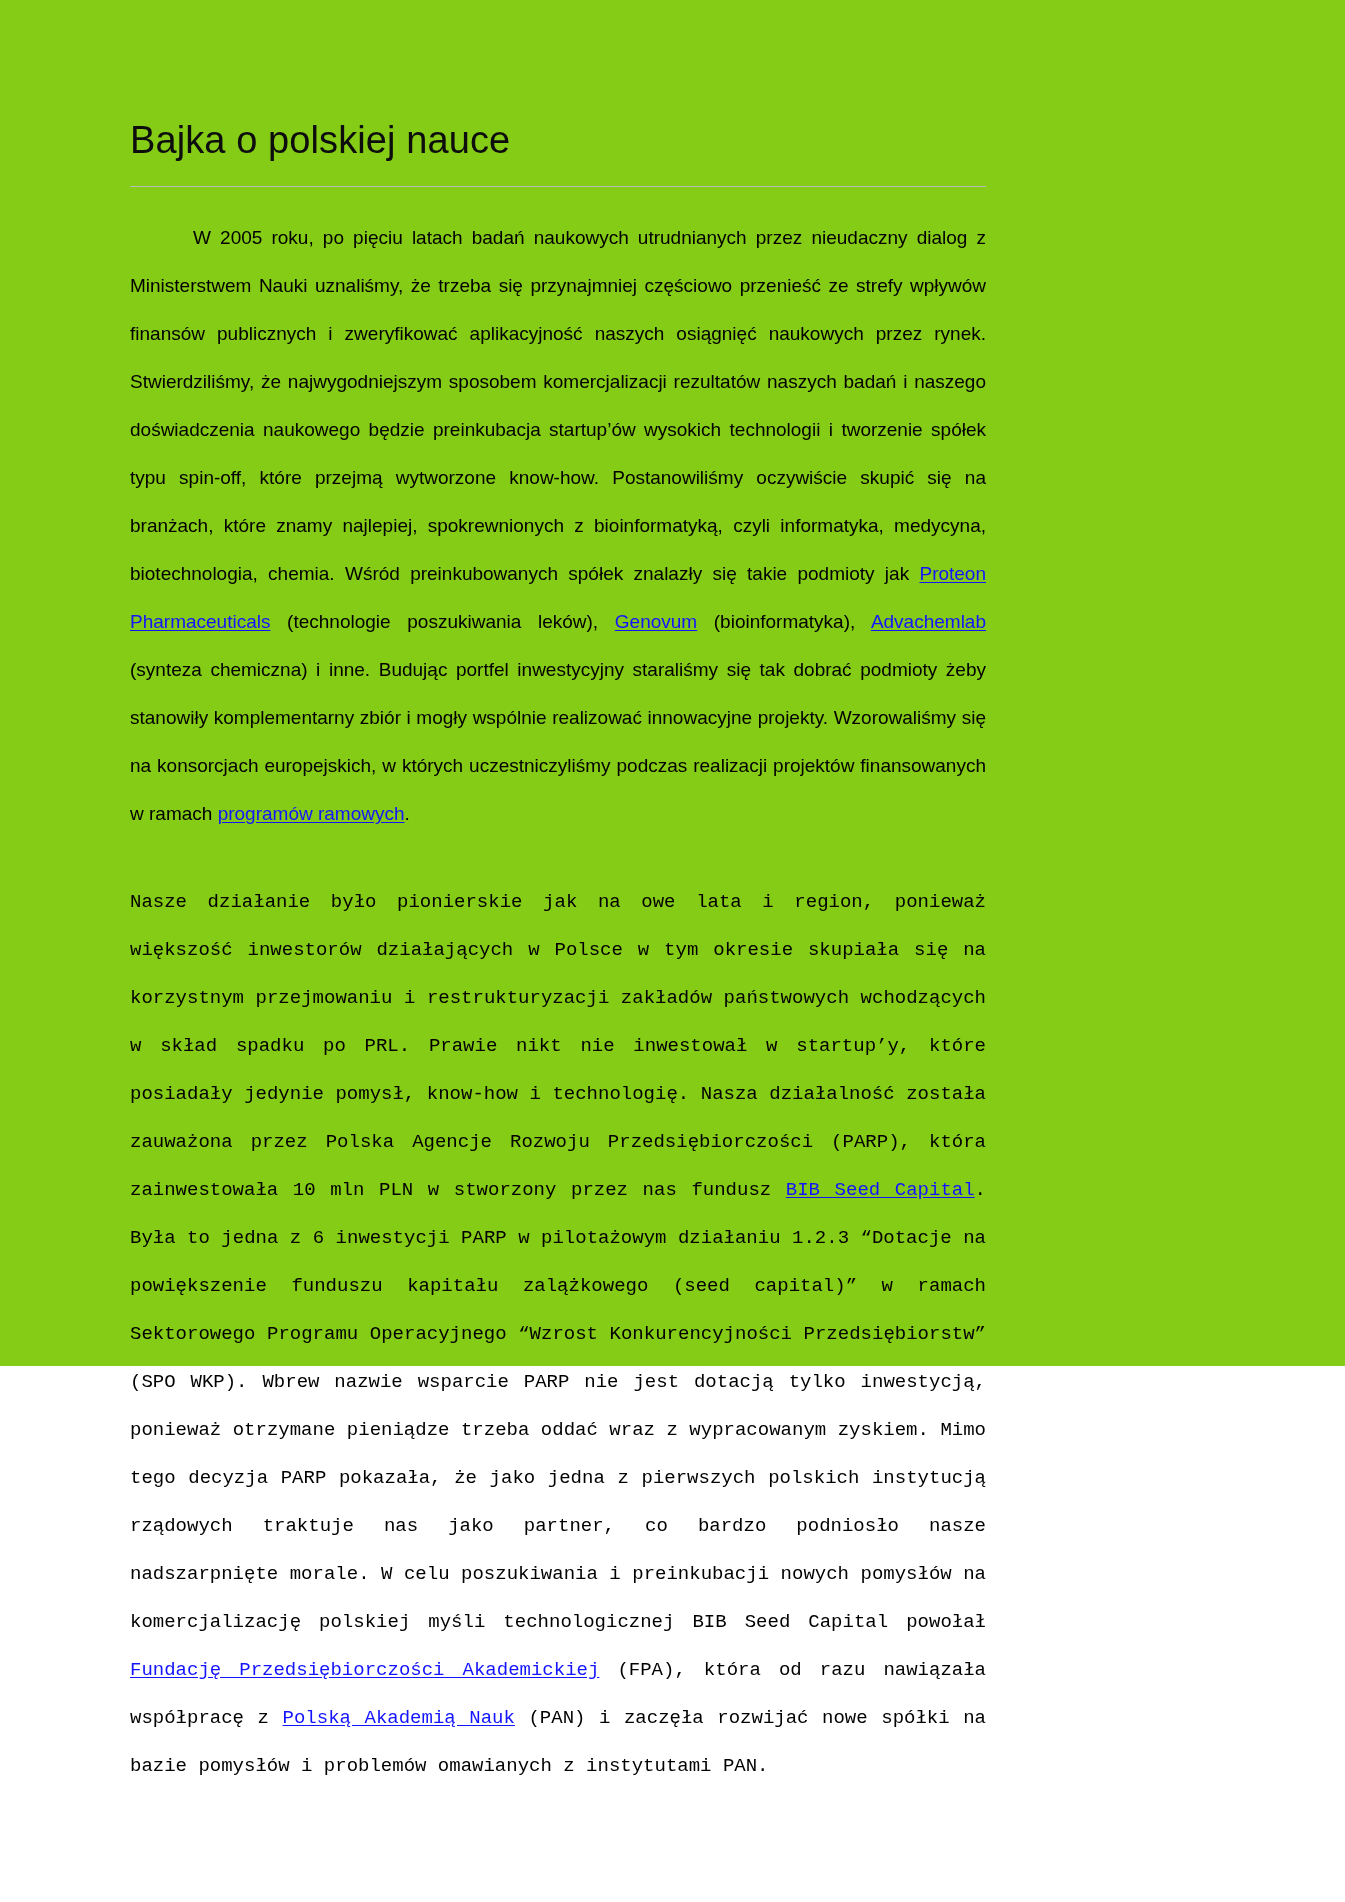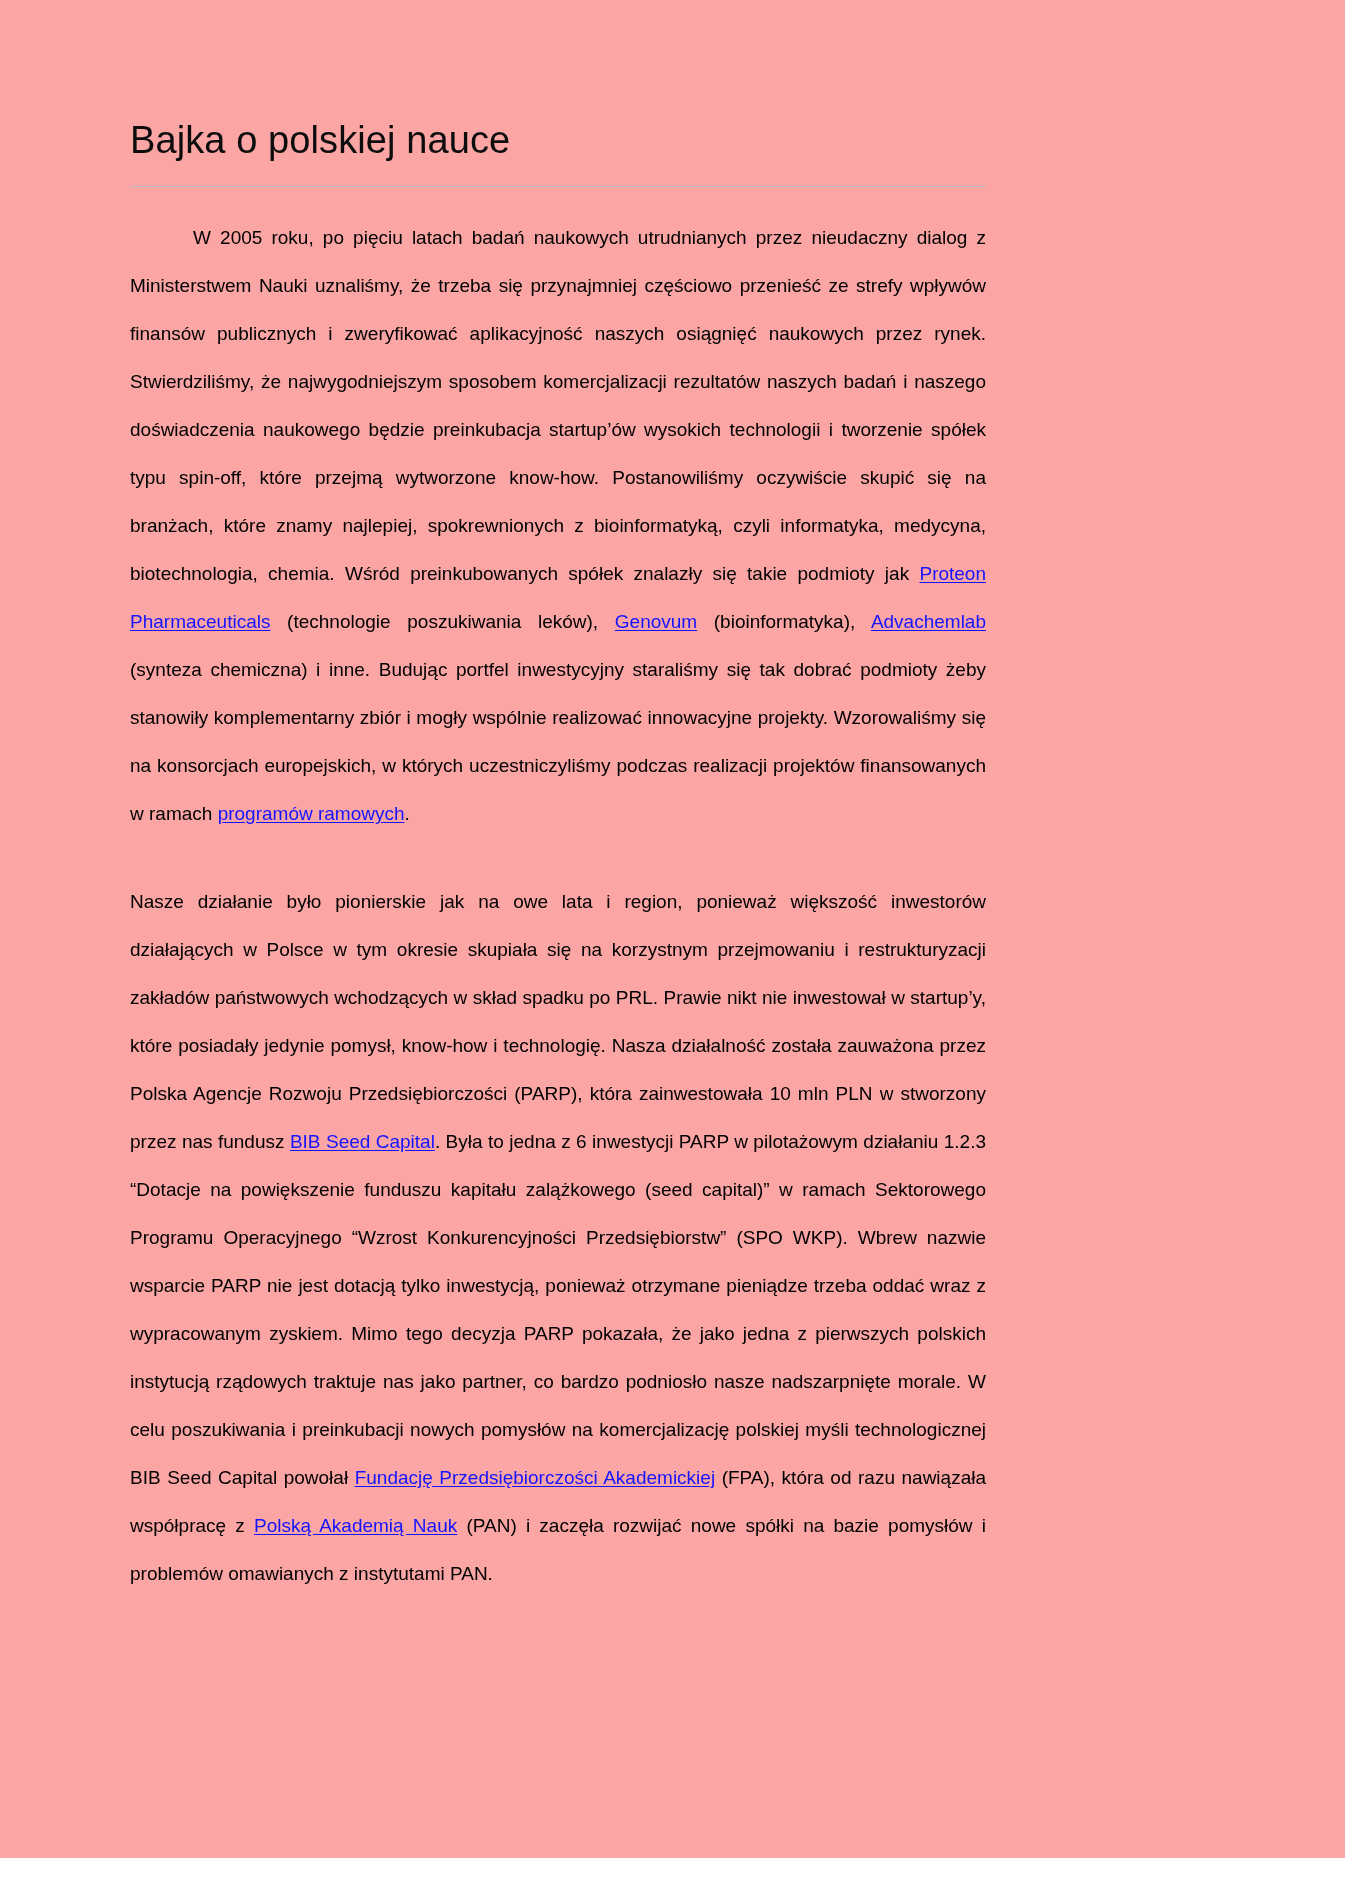--- a/index.html
+++ b/index.html
@@ -10,22 +10,22 @@
   body {
     width: 1345px;
     height: 1902px;
     font-family: "Liberation Sans", sans-serif;
     color: #000000;
     -webkit-font-smoothing: antialiased;
   }
   .page {
     position: relative;
     width: 1345px;
-    height: 1858px;
-    background: #fca5a5;
+    height: 1366px;
+    background: #84cc16;
     box-sizing: border-box;
   }
   .doc-body {
     position: absolute;
     left: 130px;
     top: 118px;
     width: 856px;
   }
   .doc-title {
     font-size: 38px;
@@ -52,20 +52,21 @@
     margin: 0;
     -moz-hyphens: none;
     hyphens: none;
   }
   .para.first {
     margin-top: 27px;
     text-indent: 63px;
   }
   .para.second {
     margin-top: 40px;
+    font-family: Liberation Mono, monospace;
   }
   .para a, .doclink {
     color: #1414ff;
     text-decoration: underline;
     text-decoration-color: #1414ff;
     text-underline-offset: 2px;
     cursor: pointer;
   }
 </style>
 </head>

